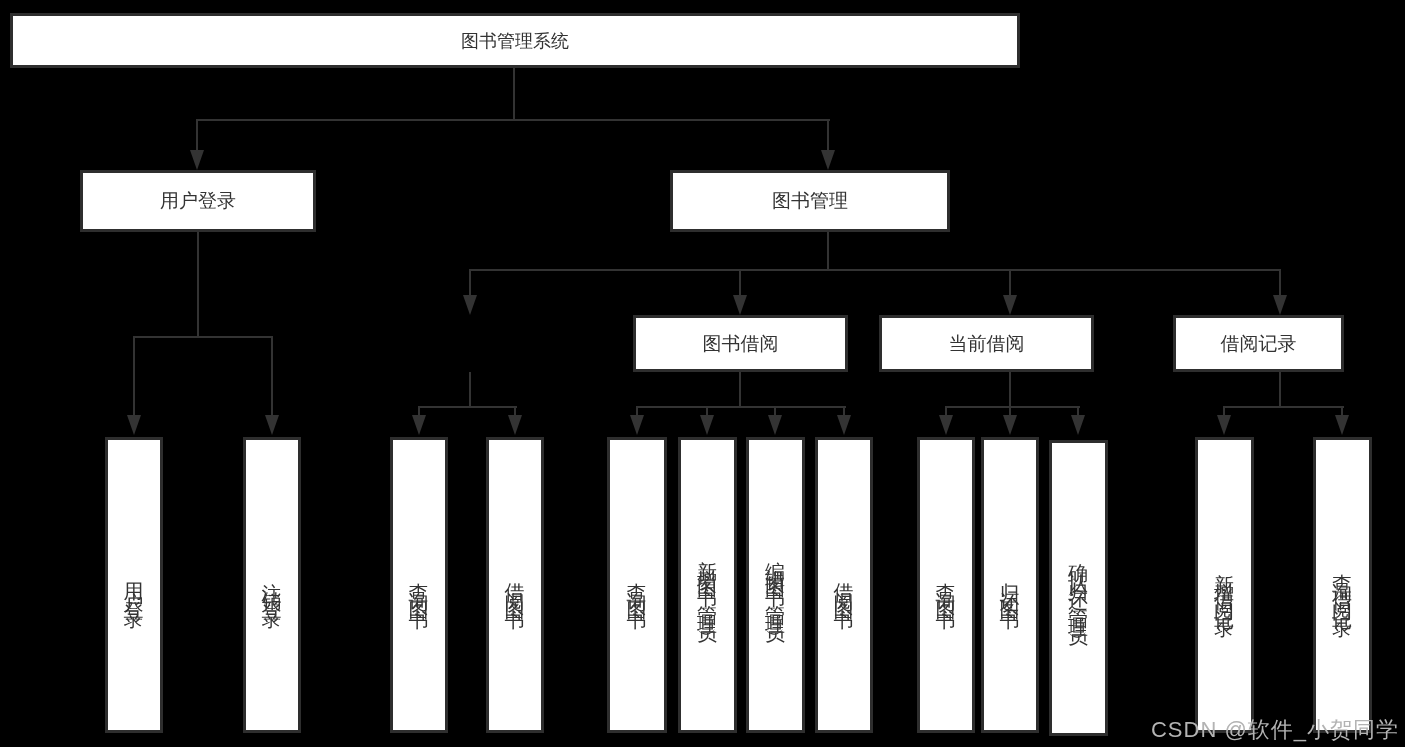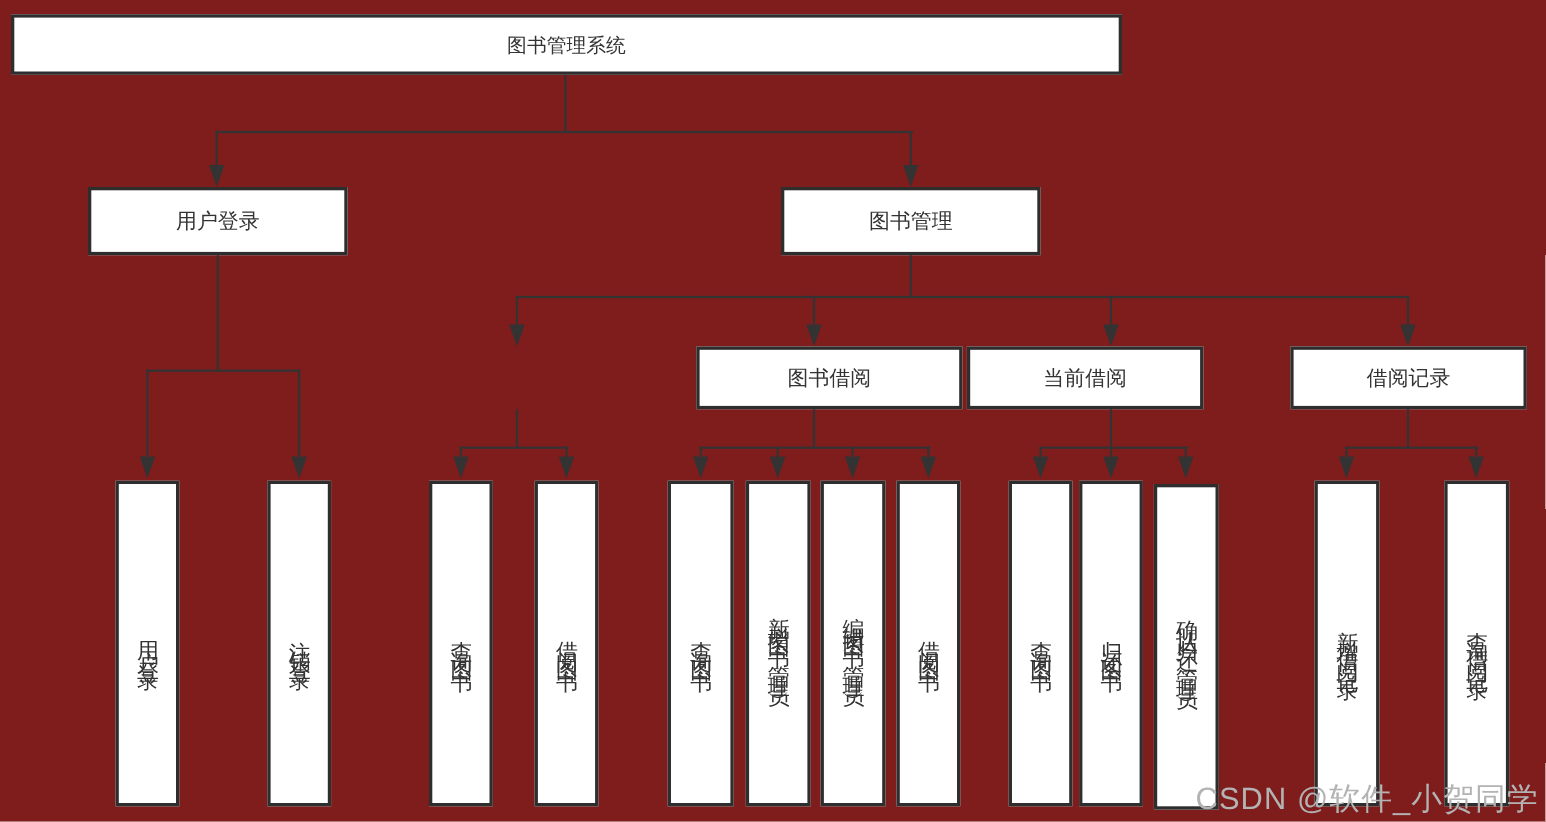--- a/index.html
+++ b/index.html
@@ -1,17 +1,17 @@
 <!DOCTYPE html>
 <html style="--line: #333333; --box-border: #2e2e2e; --box-bg: #ffffff; --text: #333333; --watermark: #b3b3b3;"><head>
 <meta charset="utf-8">
 <style>
   html,body { margin:0; padding:0; background:#ffffff; }
   #stage {
-    position:relative; width:1405px; height:747px; background:#7f1d1d;
+    position:relative; width:1405px; height:747px; background:#000000;
     font-family:"Liberation Sans","DejaVu Sans",sans-serif;
     color:var(--text,#333333); overflow:hidden;
   }
   .box {
     position:absolute; box-sizing:border-box;
     background:var(--box-bg,#ffffff);
     border:3px solid var(--box-border,#2e2e2e);
     display:flex; align-items:center; justify-content:center;
     font-size:19px; font-weight:400; white-space:nowrap;
   }
@@ -24,54 +24,54 @@
   .hl { height:2px; }
   .vl { width:2px; }
   .arr { position:absolute; width:2px; background:var(--line,#333333); }
   .arr::after {
     content:""; position:absolute; top:100%; left:-6px; width:0; height:0;
     border-left:7px solid transparent; border-right:7px solid transparent;
     border-top:20px solid var(--line,#333333);
   }
   .watermark {
     position:absolute; right:6px; bottom:2px; z-index:5;
-    font-size:28px; letter-spacing:1px;
+    font-size:22px; letter-spacing:1px;
     color:var(--watermark,#b3b3b3);
   }
 </style>
 </head>
 <body>
 
 <div id="stage">
 
   <div class="box root" style="left:10px;top:13px;width:1010px;height:55px">图书管理系统</div>
 
   <div class="vl" style="left:513px;top:68px;height:53px"></div>
   <div class="hl" style="left:196px;top:119px;width:634px"></div>
   <div class="arr" style="left:196px;top:119px;height:31px"></div>
   <div class="arr" style="left:827px;top:119px;height:31px"></div>
 
   <div class="box" style="left:80px;top:170px;width:236px;height:62px">用户登录</div>
-  <div class="box" style="left:710px;top:170px;width:236px;height:62px">图书管理</div>
+  <div class="box" style="left:670px;top:170px;width:280px;height:62px">图书管理</div>
 
   <div class="vl" style="left:197px;top:232px;height:106px"></div>
   <div class="hl" style="left:133px;top:336px;width:140px"></div>
   <div class="arr" style="left:133px;top:336px;height:79px"></div>
   <div class="arr" style="left:271px;top:336px;height:79px"></div>
 
   <div class="vl" style="left:827px;top:232px;height:39px"></div>
   <div class="hl" style="left:469px;top:269px;width:812px"></div>
   <div class="arr" style="left:469px;top:269px;height:26px"></div>
   <div class="arr" style="left:739px;top:269px;height:26px"></div>
   <div class="arr" style="left:1009px;top:269px;height:26px"></div>
   <div class="arr" style="left:1279px;top:269px;height:26px"></div>
 
-  <div class="box" style="left:633px;top:315px;width:242px;height:57px">图书借阅</div>
+  <div class="box" style="left:633px;top:315px;width:215px;height:57px">图书借阅</div>
   <div class="box" style="left:879px;top:315px;width:215px;height:57px">当前借阅</div>
-  <div class="box" style="left:1173px;top:315px;width:215px;height:57px">借阅记录</div>
+  <div class="box" style="left:1173px;top:315px;width:171px;height:57px">借阅记录</div>
 
   <div class="vl" style="left:469px;top:372px;height:36px"></div>
   <div class="hl" style="left:418px;top:406px;width:99px"></div>
   <div class="arr" style="left:418px;top:406px;height:9px"></div>
   <div class="arr" style="left:514px;top:406px;height:9px"></div>
 
   <div class="vl" style="left:739px;top:372px;height:36px"></div>
   <div class="hl" style="left:636px;top:406px;width:210px"></div>
   <div class="arr" style="left:636px;top:406px;height:9px"></div>
   <div class="arr" style="left:706px;top:406px;height:9px"></div>

